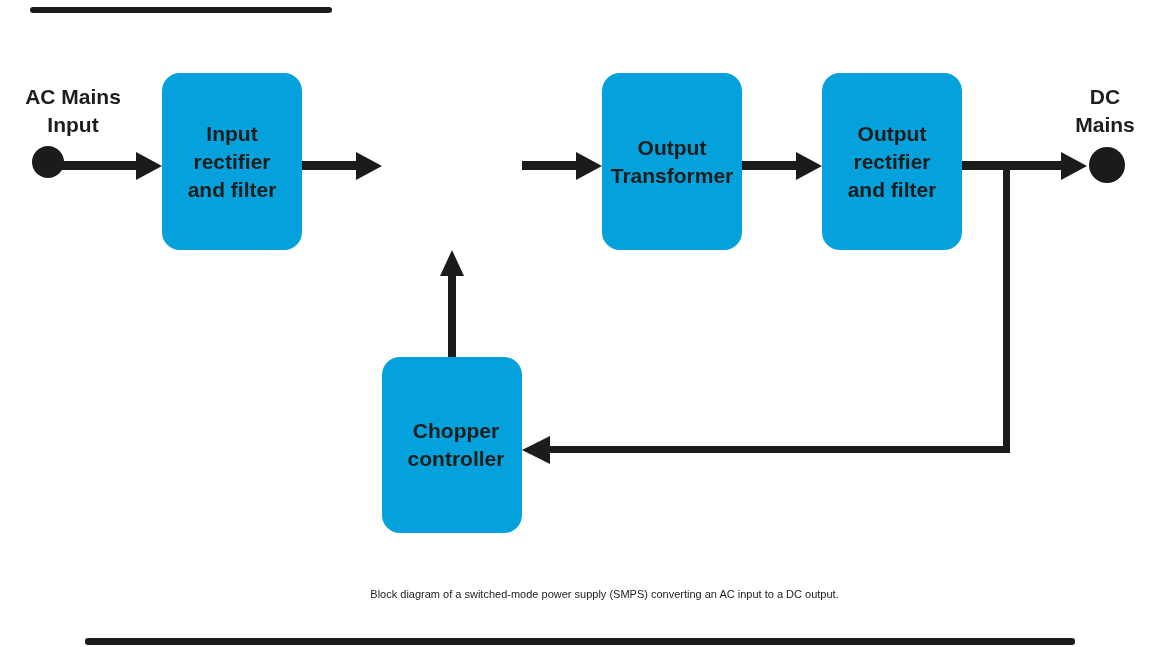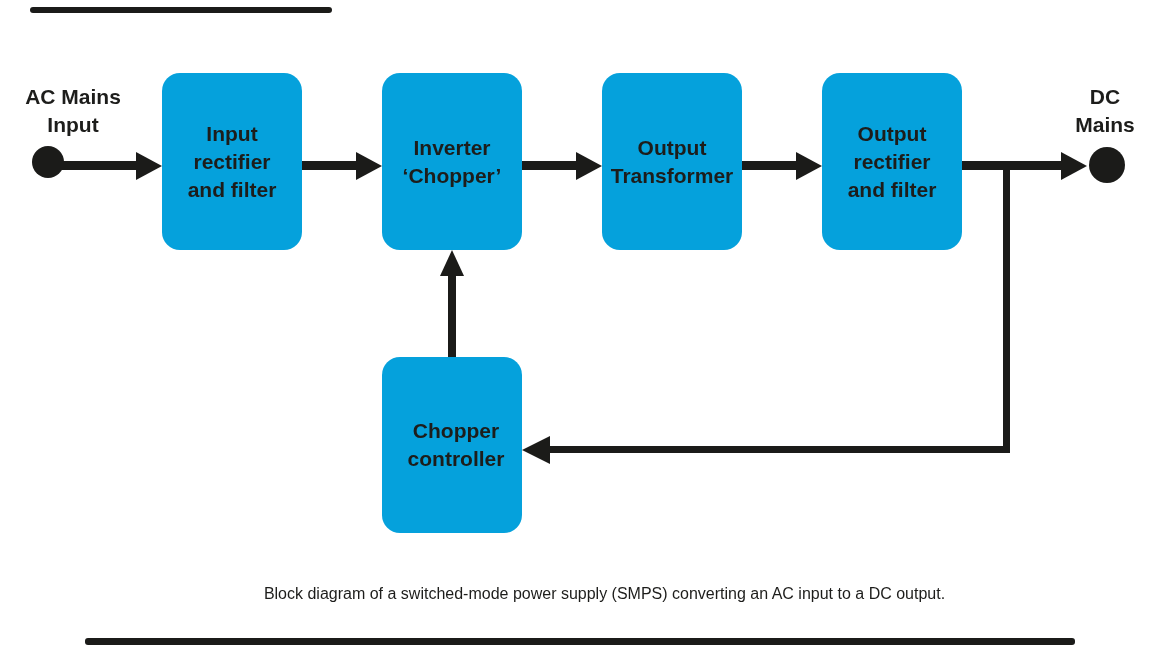--- a/index.html
+++ b/index.html
@@ -85,21 +85,21 @@
   }
   .fb{
     position:absolute;
     background:var(--line);
   }
   .caption{
     position:absolute;
     left:0;top:584px;
     width:1169px;
     text-align:center;
-    font-size:16px;
+    font-size:11px;
     line-height:20px;
     font-weight:400;
     color:var(--text);
     padding-left:40px;
   }
 </style>
 </head>
 <body>
 
 <div class="canvas">
@@ -120,24 +120,20 @@
     <span class="block-label">Input
 rectifier
 and filter</span>
   </div>
 
   <div>
     <div class="shaft-h" style="left:302px;top:161px;width:55px;"></div>
     <div class="head-right" style="left:356px;top:151.5px;"></div>
   </div>
 
-  <div class="block" style="left:382px;top:73px;height:177px;">
-    <span class="block-label">Inverter
-‘Chopper’</span>
-  </div>
 
   <div>
     <div class="shaft-h" style="left:522px;top:161px;width:55px;"></div>
     <div class="head-right" style="left:576px;top:151.5px;"></div>
   </div>
 
   <div class="block" style="left:602px;top:73px;height:177px;">
     <span class="block-label">Output
 Transformer</span>
   </div>

